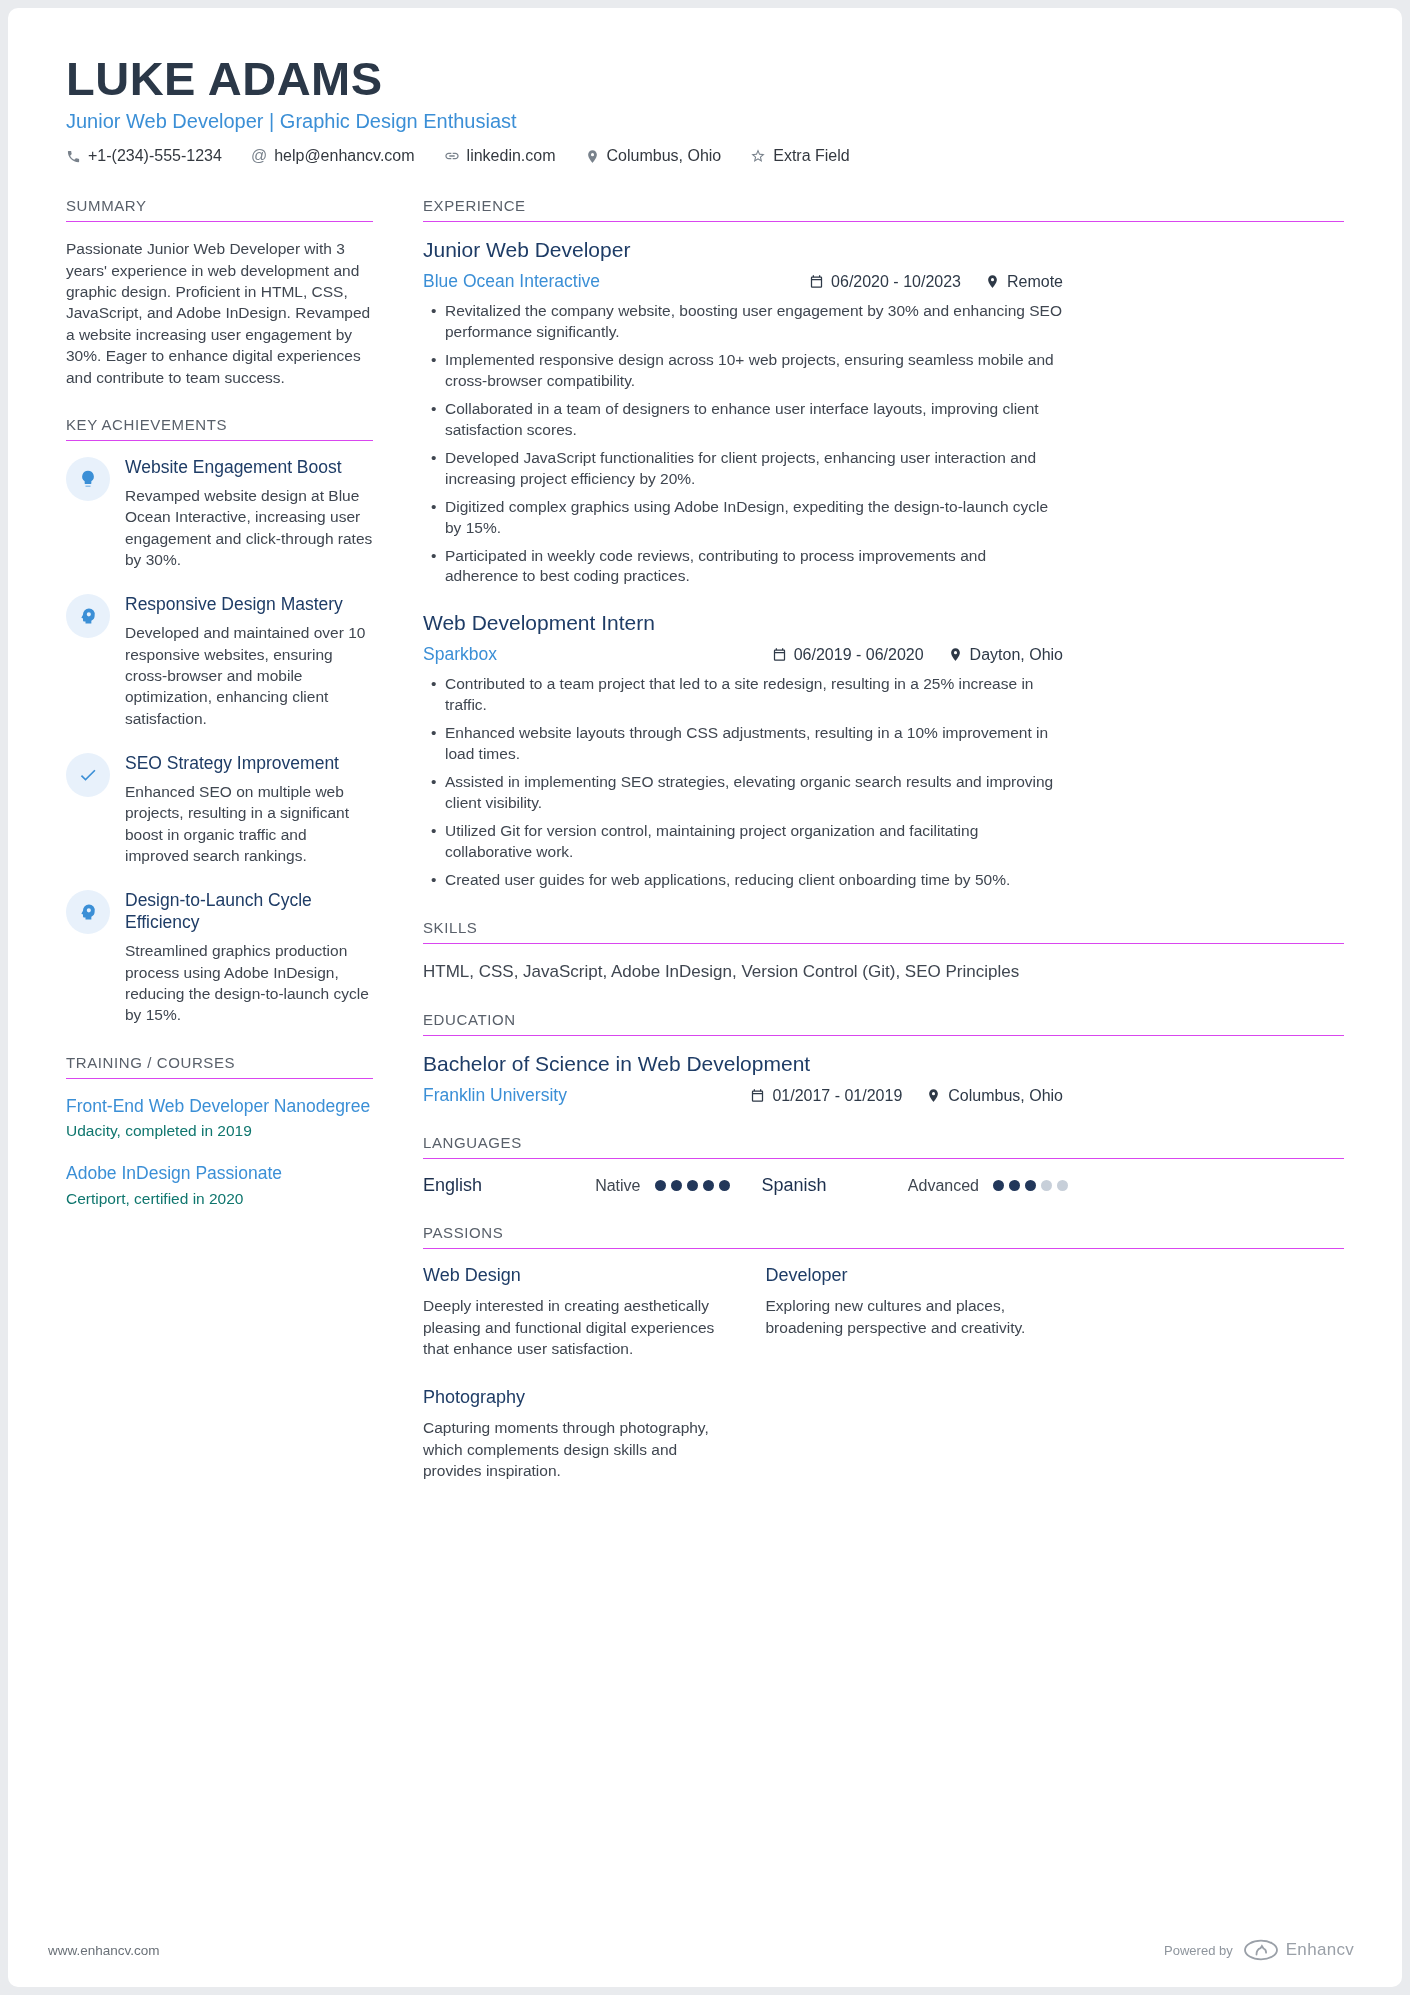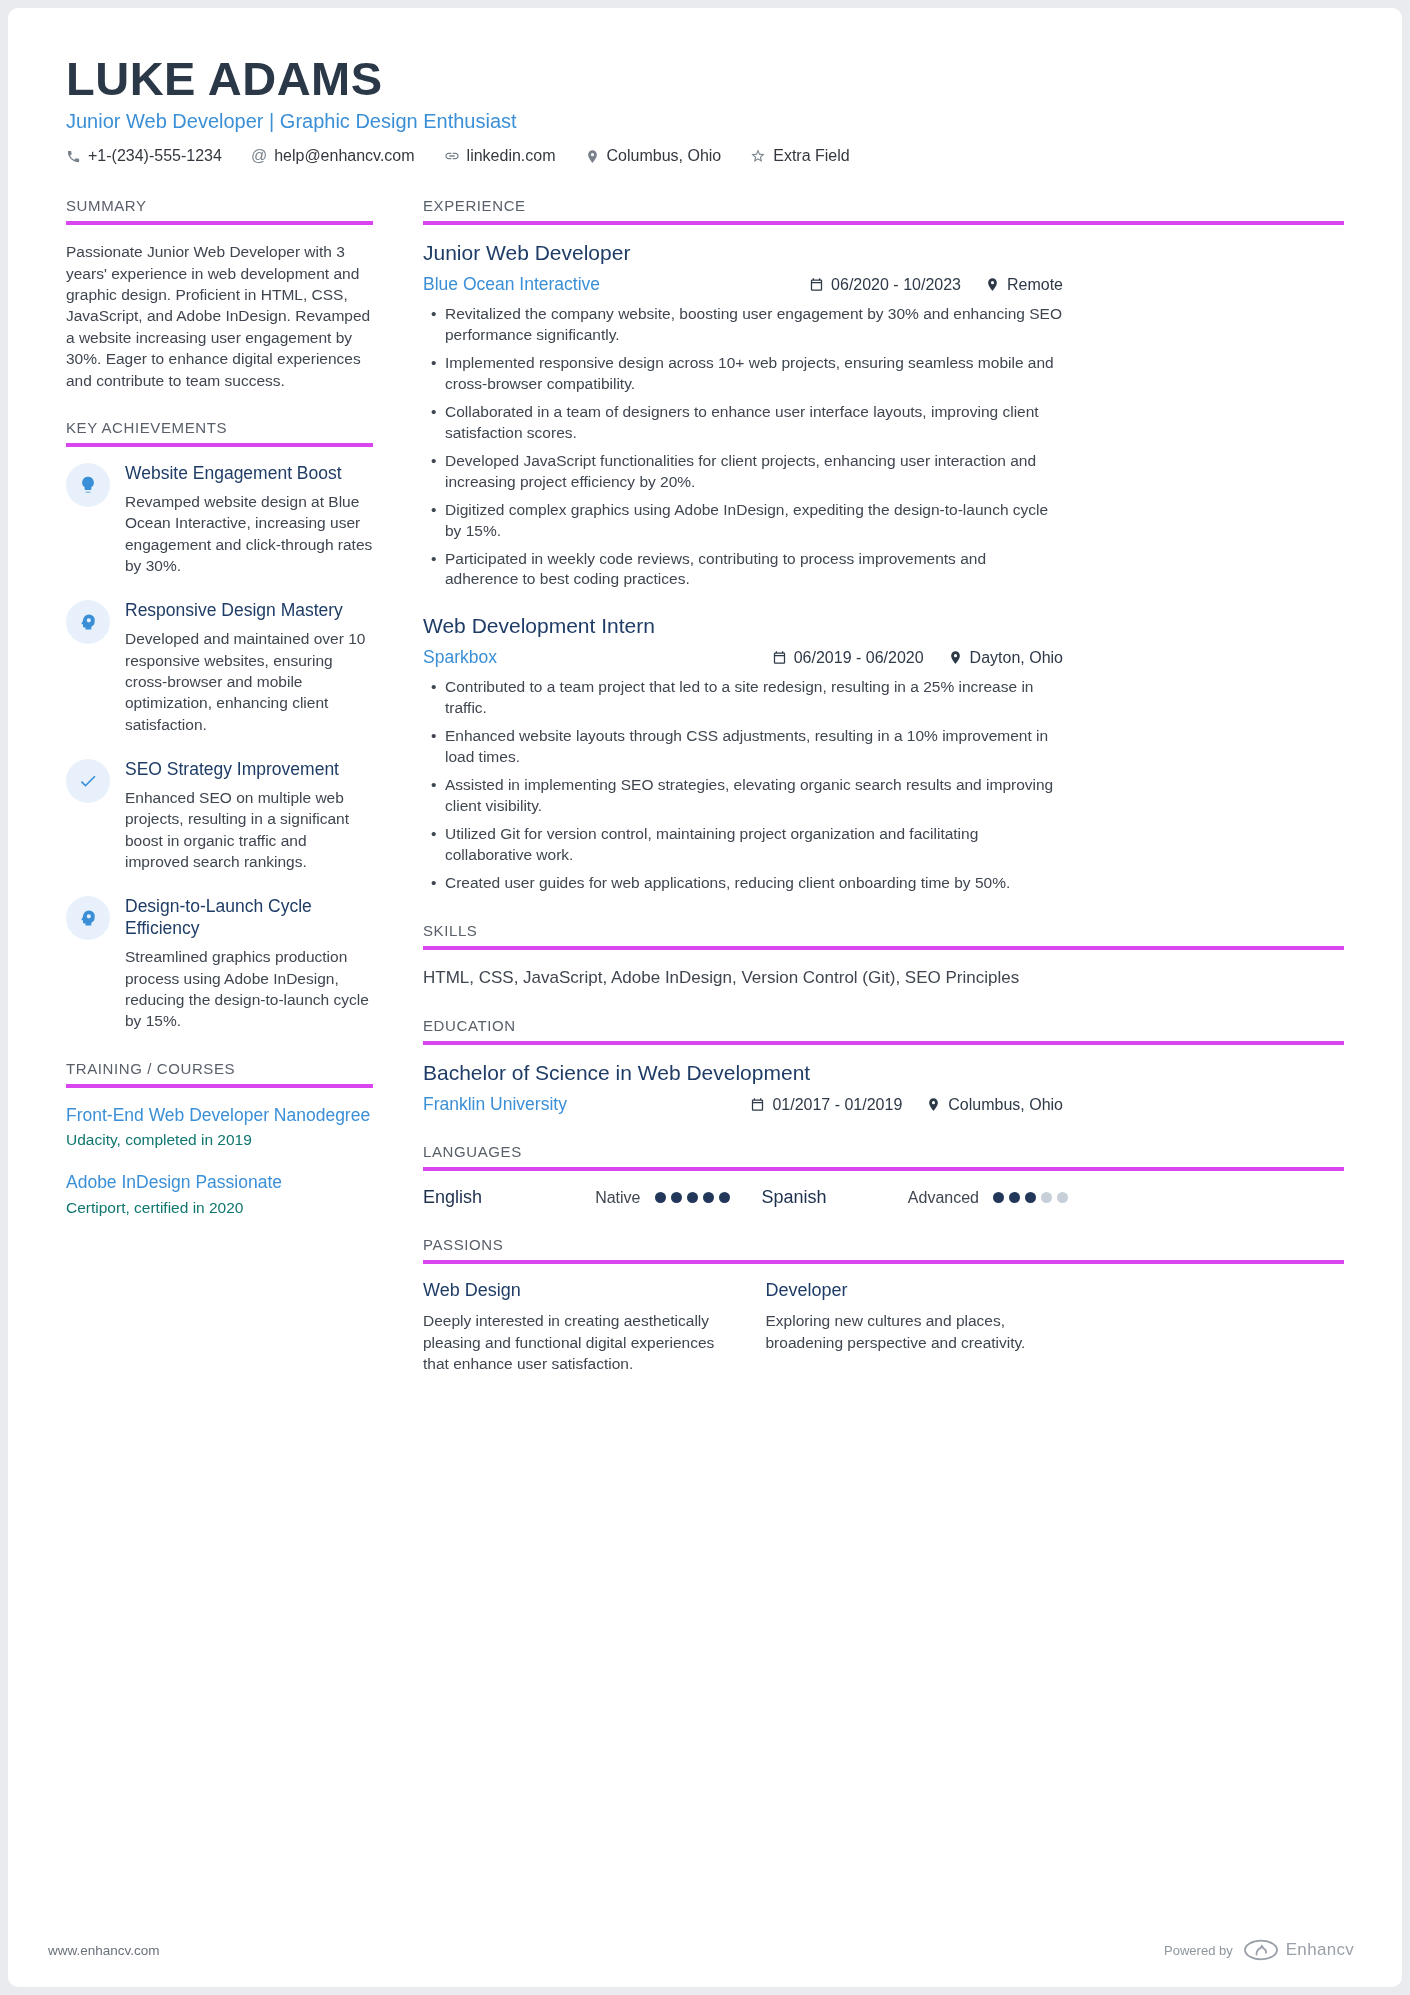--- a/index.html
+++ b/index.html
@@ -31,21 +31,21 @@
   .at-glyph { font-size:16px; color:#79828c; }
 
   
   .columns { display:flex; gap:50px; margin-top:32px; }
   .col-left { flex:0 0 307px; width:307px; }
   .col-right { flex:1; min-width:0; }
 
   .section { margin-bottom:28px; }
   .sec-h {
     font-size:15px; color:#59606a; letter-spacing:0.6px;
-    padding-bottom:7px; border-bottom:4px solid #d946ef; margin-bottom:16px;
+    padding-bottom:7px; border-bottom:1px solid #d946ef; margin-bottom:16px;
     text-transform:uppercase; font-weight:normal;
   }
   .body-text { font-size:15.5px; line-height:1.38; color:#3f4650; }
 
   
   .ach { display:flex; gap:15px; margin-bottom:24px; }
   .ach-icon {
     flex:0 0 44px; width:44px; height:44px; border-radius:50%;
     background:#e8f1fb; color:#3b8fd6;
     display:flex; align-items:center; justify-content:center;
@@ -361,20 +361,24 @@
         <div class="sec-h">Passions</div>
         <div class="passions">
           <div>
             <div class="passion-title">Web Design</div>
             <div class="passion-text">Deeply interested in creating aesthetically pleasing and functional digital experiences that enhance user satisfaction.</div>
           </div>
           <div>
             <div class="passion-title">Developer</div>
             <div class="passion-text">Exploring new cultures and places, broadening perspective and creativity.</div>
           </div>
+          <div>
+            <div class="passion-title">Photography</div>
+            <div class="passion-text">Capturing moments through photography, which complements design skills and provides inspiration.</div>
+          </div>
         </div>
       </div>
 
     </div>
   </div>
 
   <div class="footer">
     <a class="footer-url" href="#">www.enhancv.com</a>
     <div class="powered">
       <span class="powered-label">Powered by</span>

